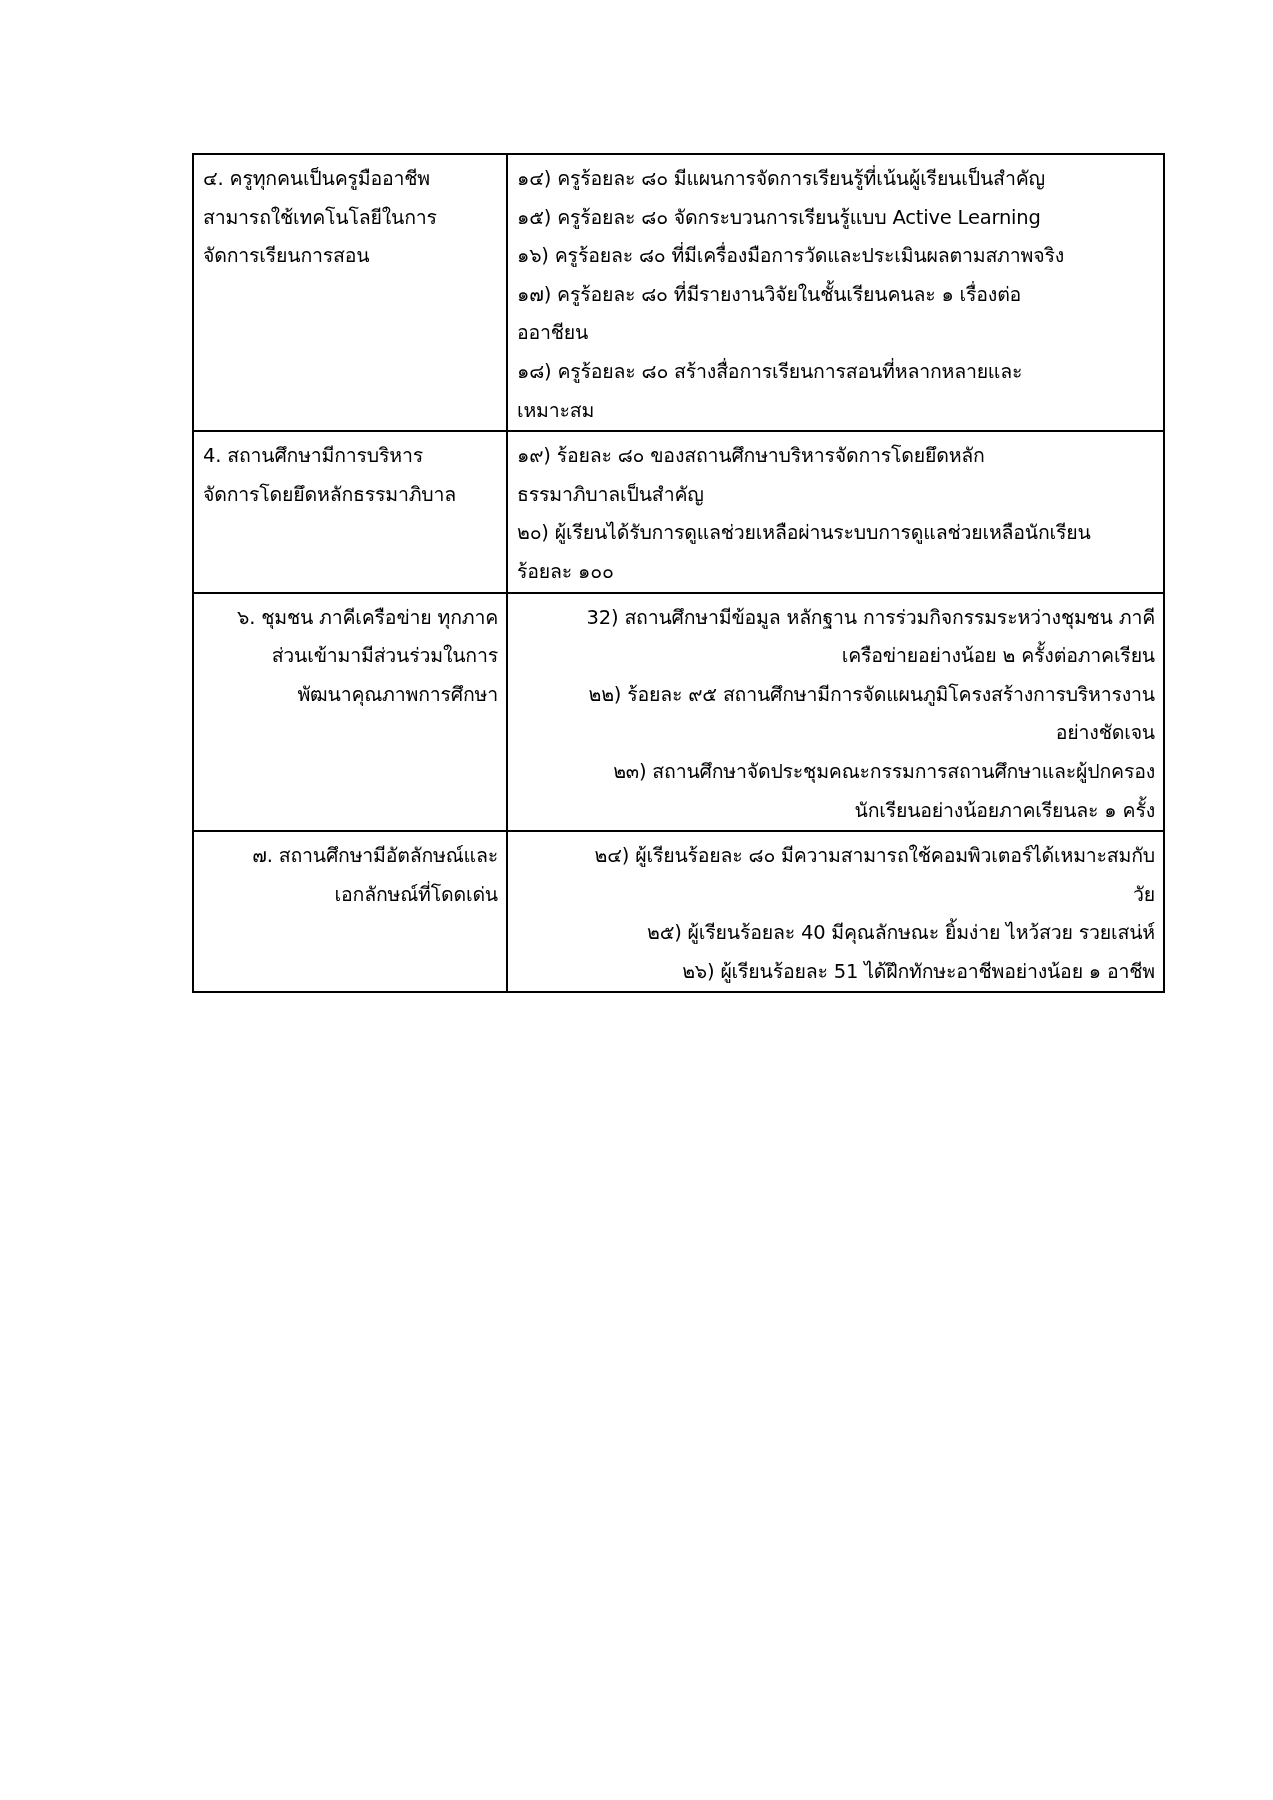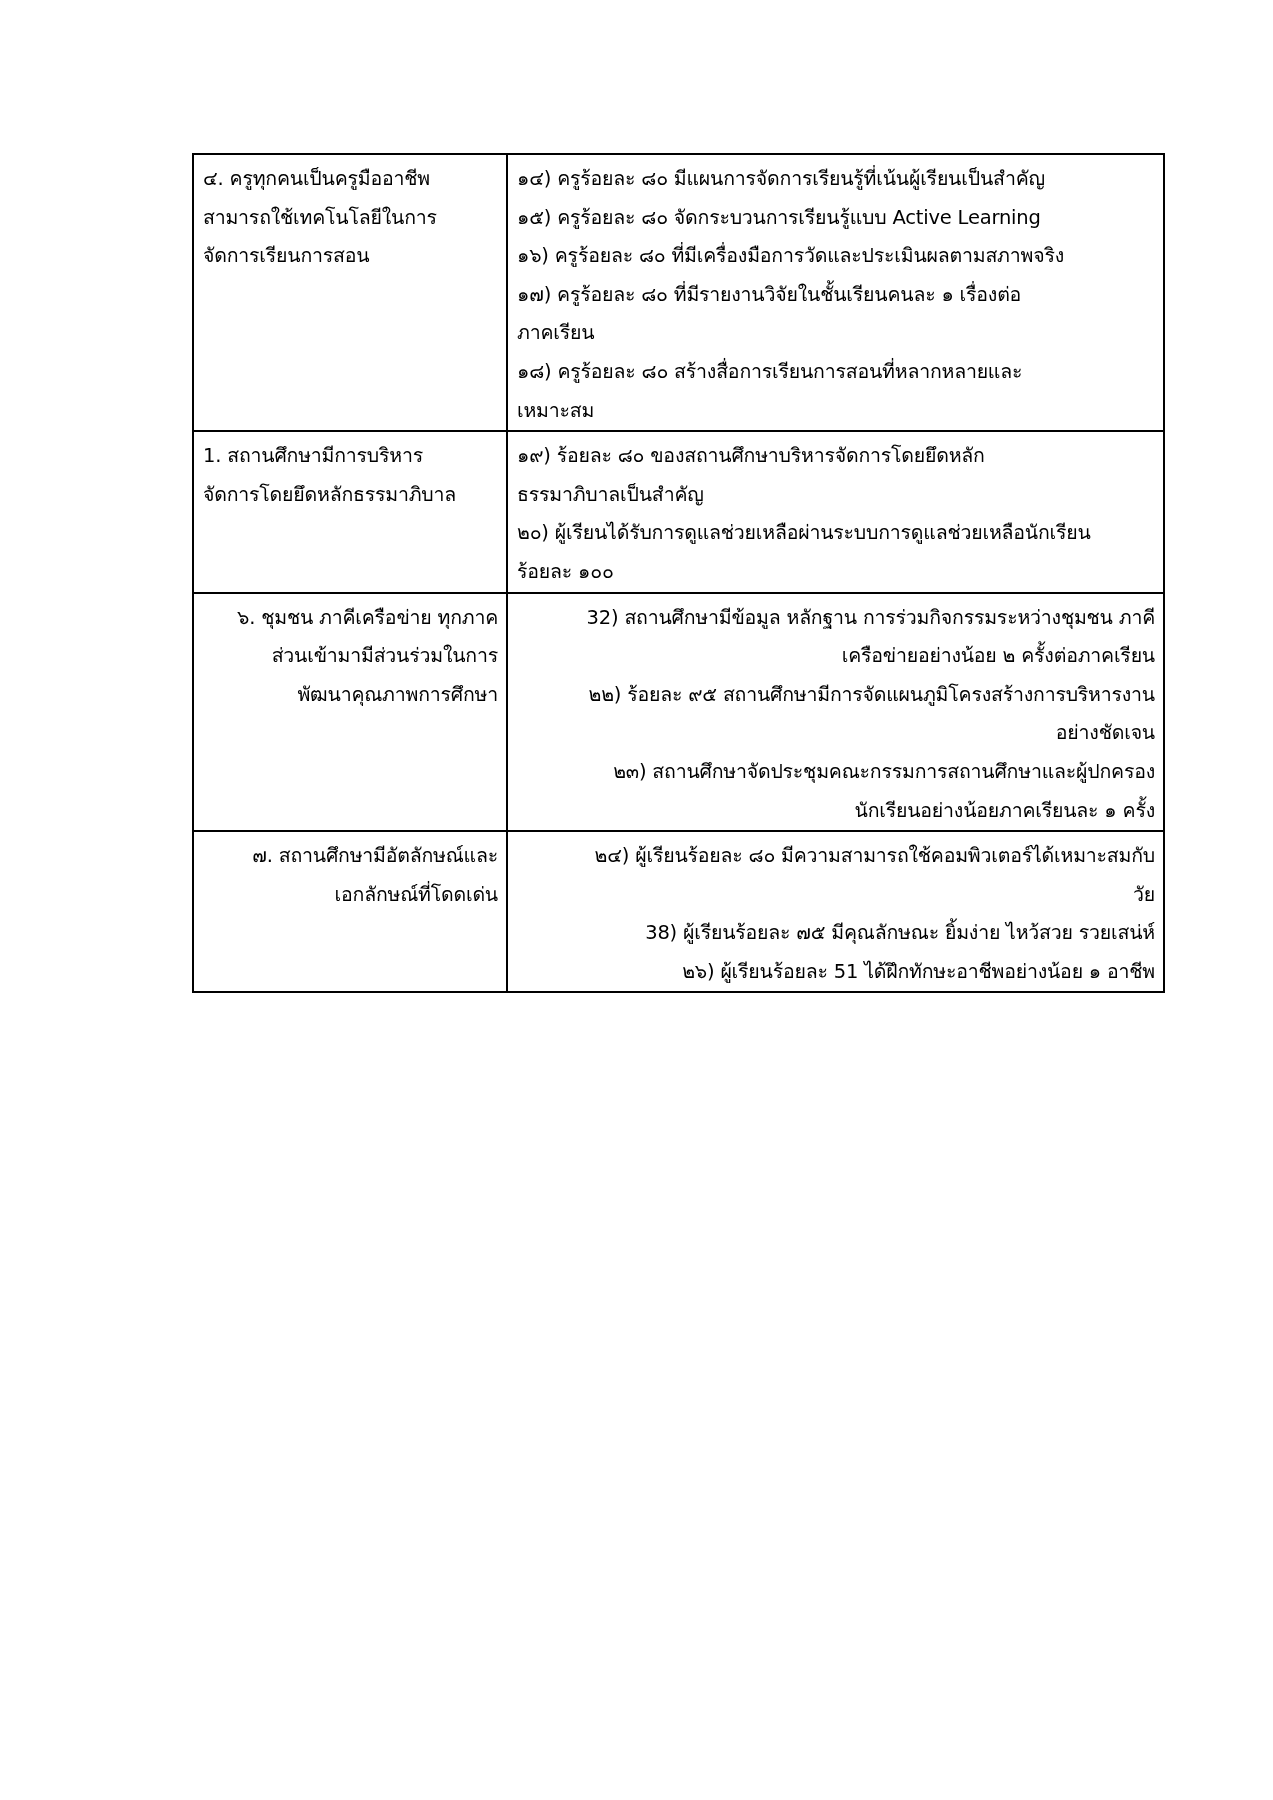--- a/index.html
+++ b/index.html
@@ -60,28 +60,28 @@
         <td class="col-goal">
           <span class="line">๔. ครูทุกคนเป็นครูมืออาชีพ</span>
           <span class="line">สามารถใช้เทคโนโลยีในการ</span>
           <span class="line">จัดการเรียนการสอน</span>
         </td>
         <td class="col-indicators">
           <span class="line">๑๔) ครูร้อยละ ๘๐ มีแผนการจัดการเรียนรู้ที่เน้นผู้เรียนเป็นสำคัญ</span>
           <span class="line">๑๕) ครูร้อยละ ๘๐ จัดกระบวนการเรียนรู้แบบ Active Learning</span>
           <span class="line">๑๖) ครูร้อยละ ๘๐ ที่มีเครื่องมือการวัดและประเมินผลตามสภาพจริง</span>
           <span class="line">๑๗) ครูร้อยละ ๘๐ ที่มีรายงานวิจัยในชั้นเรียนคนละ ๑ เรื่องต่อ</span>
-          <span class="line">ภาคเรียน</span>
+          <span class="line">ออาชียน</span>
           <span class="line">๑๘) ครูร้อยละ ๘๐ สร้างสื่อการเรียนการสอนที่หลากหลายและ</span>
           <span class="line">เหมาะสม</span>
         </td>
       </tr>
       <tr class="r2">
         <td class="col-goal">
-          <span class="line">1. สถานศึกษามีการบริหาร</span>
+          <span class="line">4. สถานศึกษามีการบริหาร</span>
           <span class="line">จัดการโดยยึดหลักธรรมาภิบาล</span>
         </td>
         <td class="col-indicators">
           <span class="line">๑๙) ร้อยละ ๘๐ ของสถานศึกษาบริหารจัดการโดยยึดหลัก</span>
           <span class="line">ธรรมาภิบาลเป็นสำคัญ</span>
           <span class="line">๒๐) ผู้เรียนได้รับการดูแลช่วยเหลือผ่านระบบการดูแลช่วยเหลือนักเรียน</span>
           <span class="line">ร้อยละ ๑๐๐</span>
         </td>
       </tr>
       <tr class="r3">
@@ -100,19 +100,19 @@
         </td>
       </tr>
       <tr class="r4">
         <td class="col-goal">
           <span class="line">๗. สถานศึกษามีอัตลักษณ์และ</span>
           <span class="line">เอกลักษณ์ที่โดดเด่น</span>
         </td>
         <td class="col-indicators">
           <span class="line">๒๔) ผู้เรียนร้อยละ ๘๐ มีความสามารถใช้คอมพิวเตอร์ได้เหมาะสมกับ</span>
           <span class="line">วัย</span>
-          <span class="line">38) ผู้เรียนร้อยละ ๗๕ มีคุณลักษณะ ยิ้มง่าย ไหว้สวย รวยเสน่ห์</span>
+          <span class="line">๒๕) ผู้เรียนร้อยละ 40 มีคุณลักษณะ ยิ้มง่าย ไหว้สวย รวยเสน่ห์</span>
           <span class="line">๒๖) ผู้เรียนร้อยละ 51 ได้ฝึกทักษะอาชีพอย่างน้อย ๑ อาชีพ</span>
         </td>
       </tr>
     </tbody>
   </table>
 </div>
 
 </body></html>

